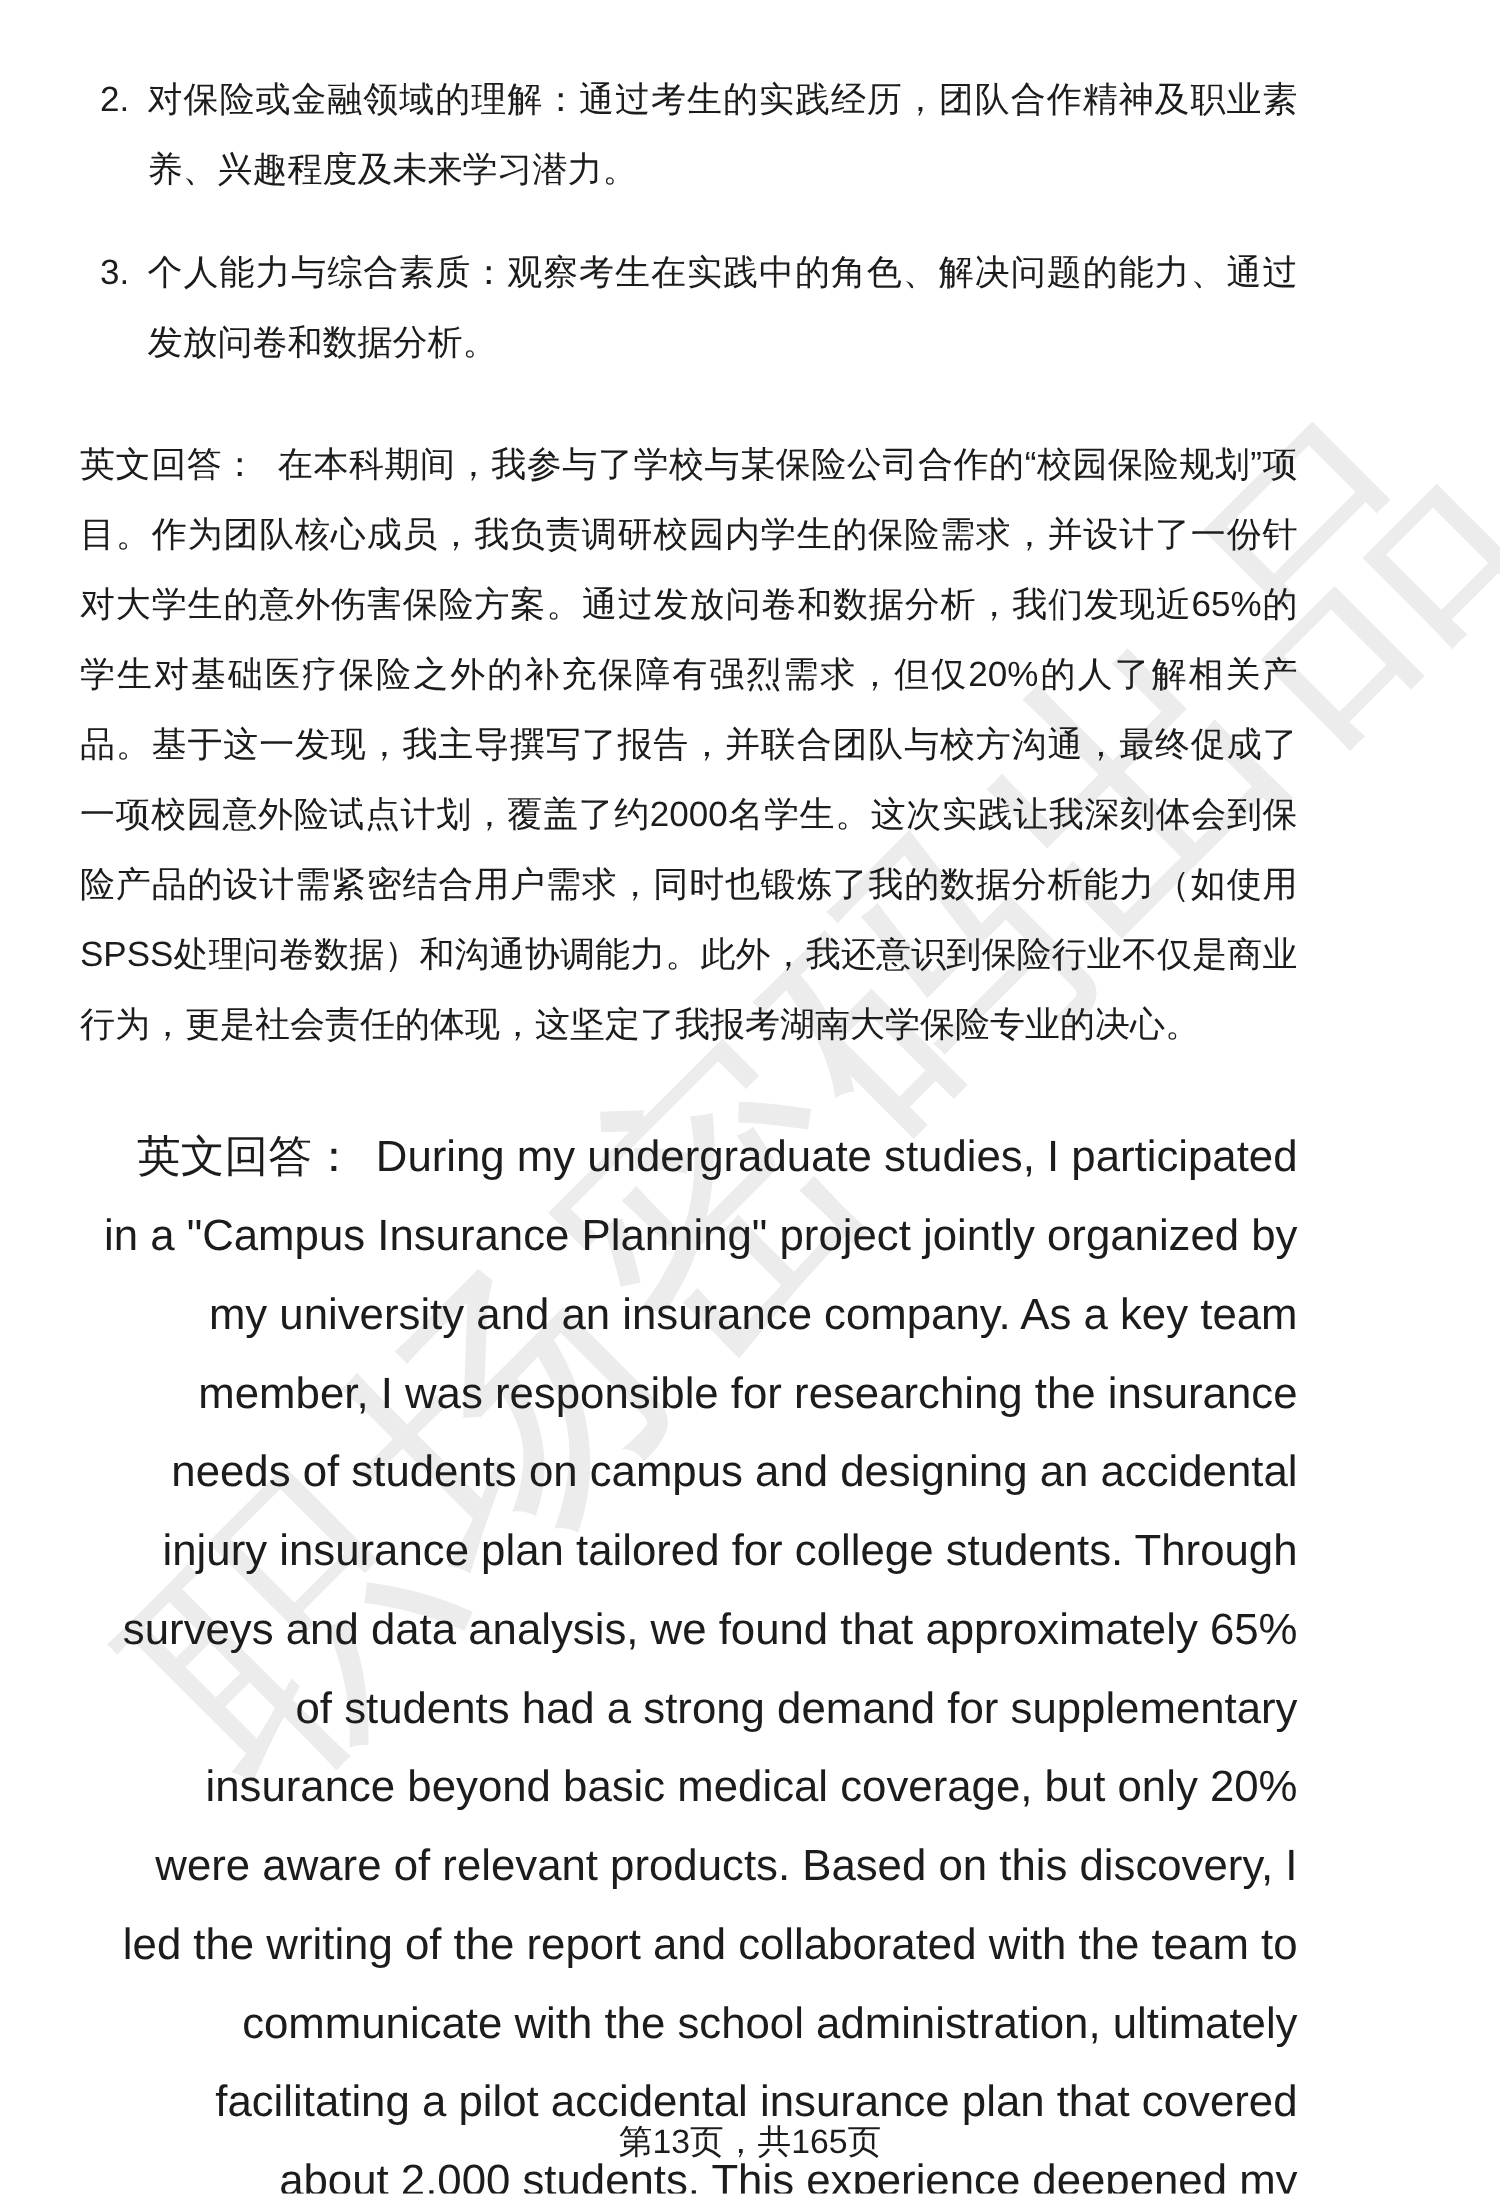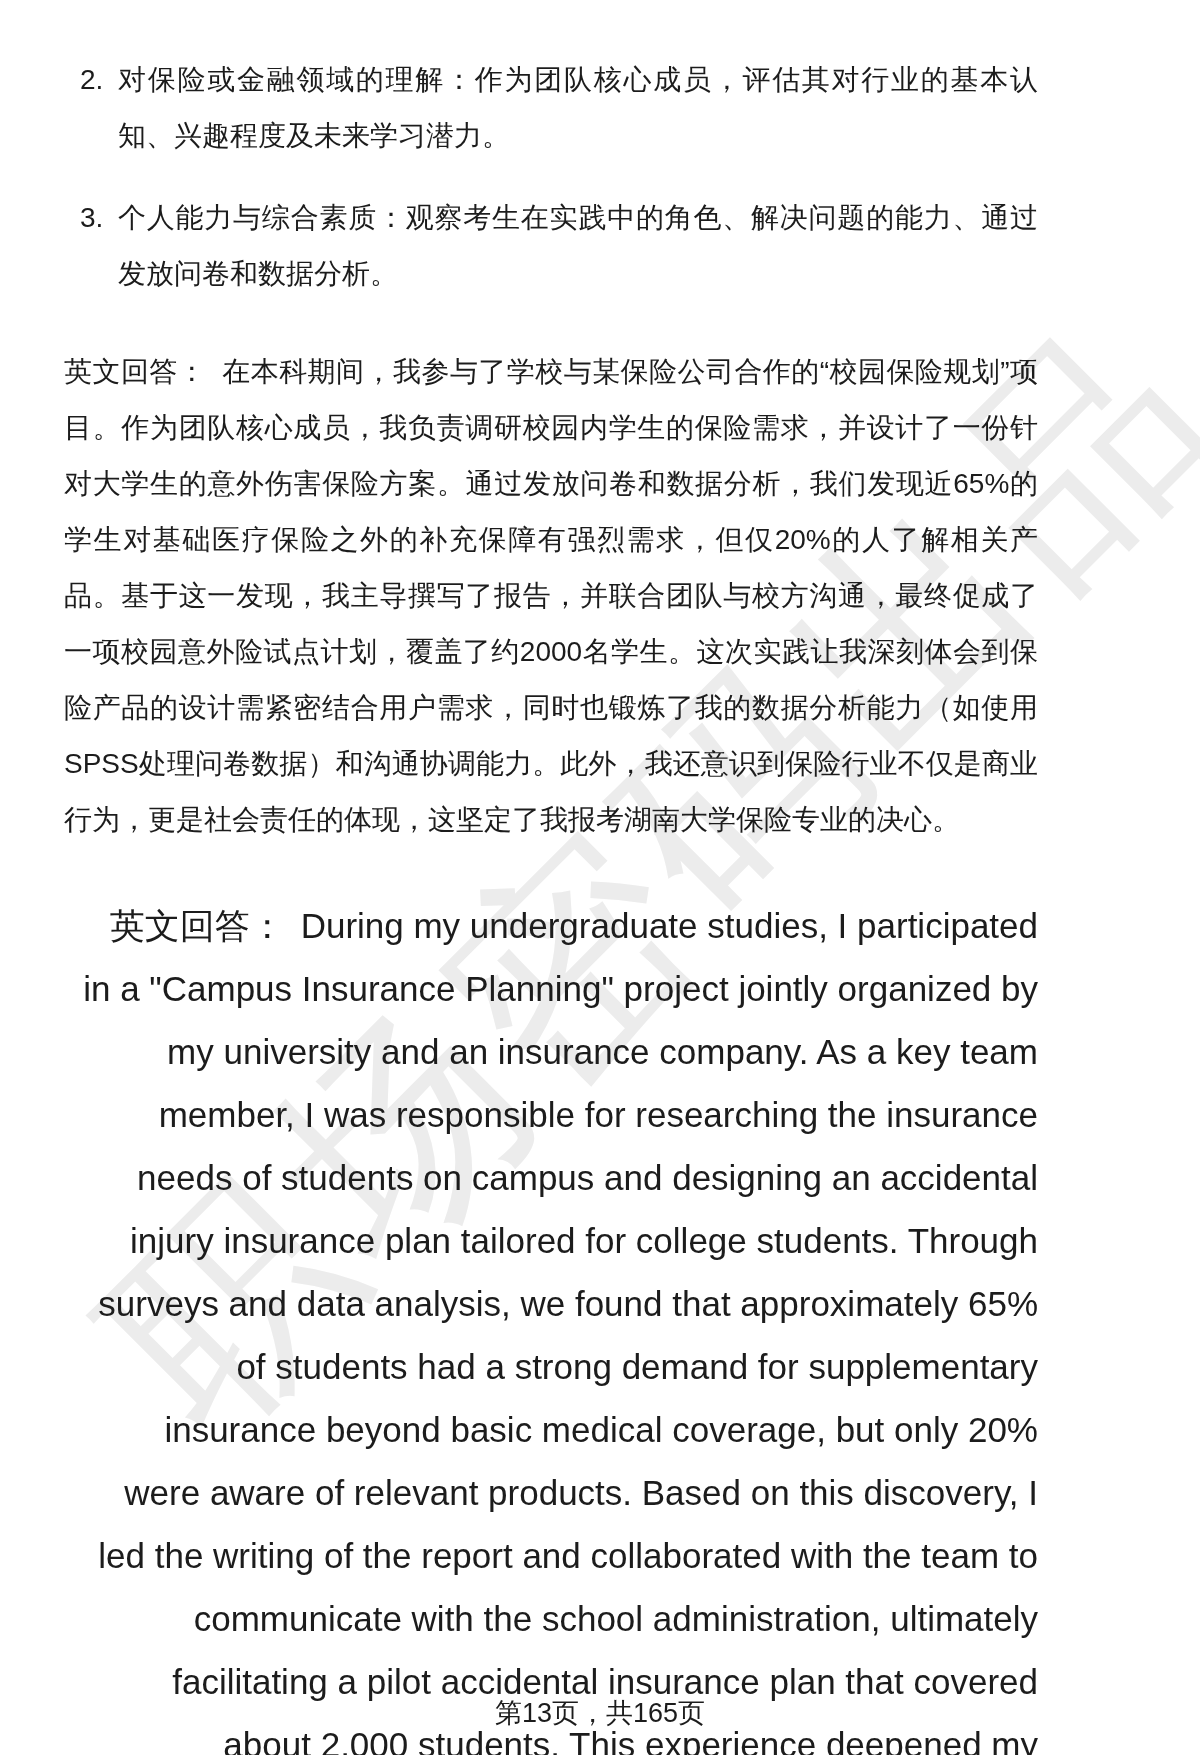--- a/index.html
+++ b/index.html
@@ -75,21 +75,21 @@
 <body>
 
 <div class="page">
 
   <div class="watermark">职场密码出品</div>
 
   <div class="content">
 
     <div class="list-item">
       <span class="num">2.</span>
-      <span class="txt">对保险或金融领域的理解：作为团队核心成员，评估其对行业的基本认知、兴趣程度及未来学习潜力。</span>
+      <span class="txt">对保险或金融领域的理解：通过考生的实践经历，团队合作精神及职业素养、兴趣程度及未来学习潜力。</span>
     </div>
 
     <div class="list-item">
       <span class="num">3.</span>
       <span class="txt">个人能力与综合素质：观察考生在实践中的角色、解决问题的能力、通过发放问卷和数据分析。</span>
     </div>
 
     <p class="para-zh">
       <span class="para-label">英文回答：</span><span>在本科期间，我参与了学校与某保险公司合作的“校园保险规划”项目。作为团队核心成员，我负责调研校园内学生的保险需求，并设计了一份针对大学生的意外伤害保险方案。通过发放问卷和数据分析，我们发现近65%的学生对基础医疗保险之外的补充保障有强烈需求，但仅20%的人了解相关产品。基于这一发现，我主导撰写了报告，并联合团队与校方沟通，最终促成了一项校园意外险试点计划，覆盖了约2000名学生。这次实践让我深刻体会到保险产品的设计需紧密结合用户需求，同时也锻炼了我的数据分析能力（如使用SPSS处理问卷数据）和沟通协调能力。此外，我还意识到保险行业不仅是商业行为，更是社会责任的体现，这坚定了我报考湖南大学保险专业的决心。</span>
     </p>

